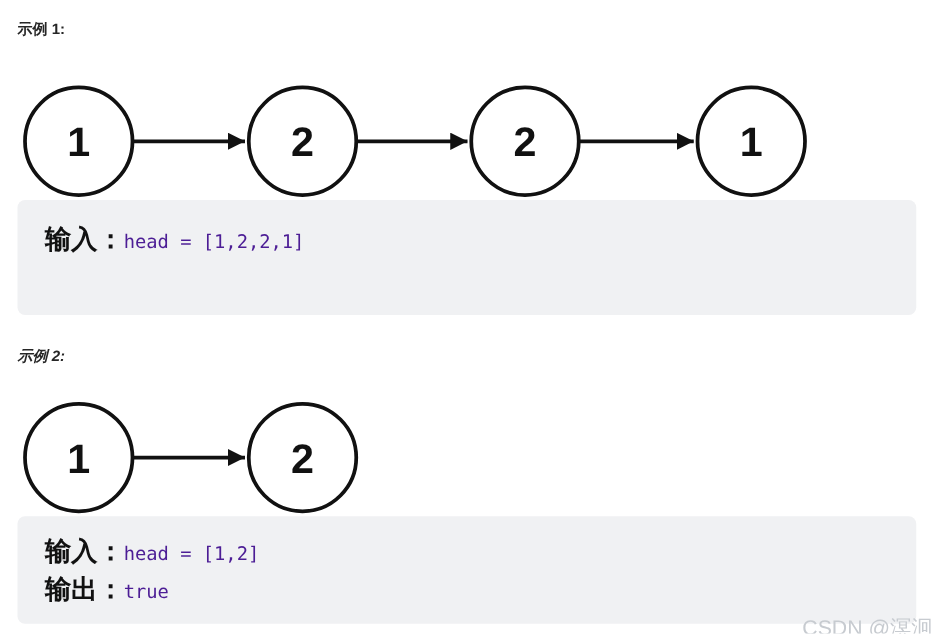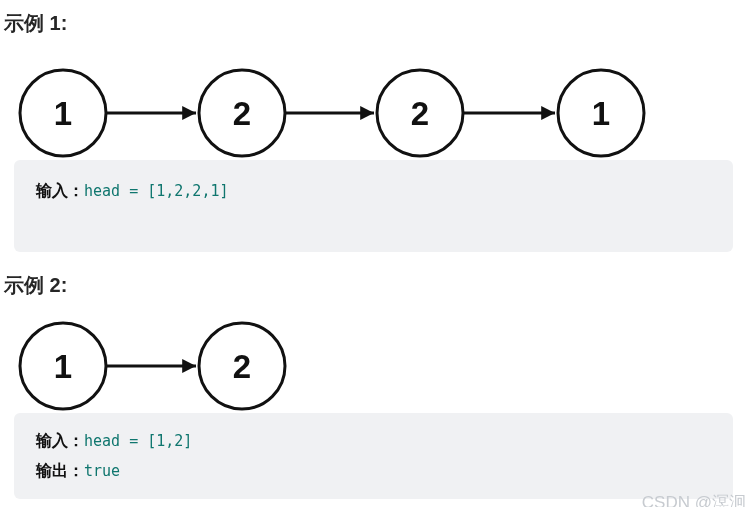--- a/index.html
+++ b/index.html
@@ -6,30 +6,30 @@
   .page {
     position: relative;
     width: 749px;
     height: 507px;
     background: #ffffff;
     overflow: hidden;
     font-family: "Liberation Sans", sans-serif;
   }
   .example-title {
     position: absolute;
-    left: 4px;
+    left: 14px;
     margin: 0;
-    font-size: 20px;
+    font-size: 12px;
     line-height: 22px;
     font-weight: 700;
     color: #262626;
     font-family: "Liberation Sans", sans-serif;
   }
   #example-1-title { top: 12px; }
-  #example-2-title { top: 274px; }
+  #example-2-title { top: 274px; font-style: italic; }
   .list-diagram { position: absolute; left: 0; }
   #diagram-1 { top: 67px; }
   #diagram-2 { top: 320px; }
   .node-circle { fill: #ffffff; stroke: #111111; stroke-width: 3; }
   .node-value-text {
     font-family: "Liberation Sans", sans-serif;
     font-size: 33px;
     font-weight: 700;
     fill: #111111;
     text-anchor: middle;
@@ -49,27 +49,27 @@
   .io-line {
     height: 30px;
     line-height: 30px;
     white-space: pre;
     font-size: 15px;
     color: #111111;
   }
   .io-label {
     font-family: "Liberation Serif", "DejaVu Serif", serif;
     font-weight: 700;
-    font-size: 16px;
+    font-size: 21px;
     color: #111111;
   }
   .io-code {
     font-family: "DejaVu Sans Mono", "Liberation Mono", monospace;
     font-size: 15px;
-    color: #0f766e;
+    color: #4c1d95;
   }
   .watermark {
     position: absolute;
     top: 496px;
     right: 3px;
     font-size: 17px;
     line-height: 13px;
     color: #c7cbd0;
     font-family: Liberation Sans, sans-serif;
   }

